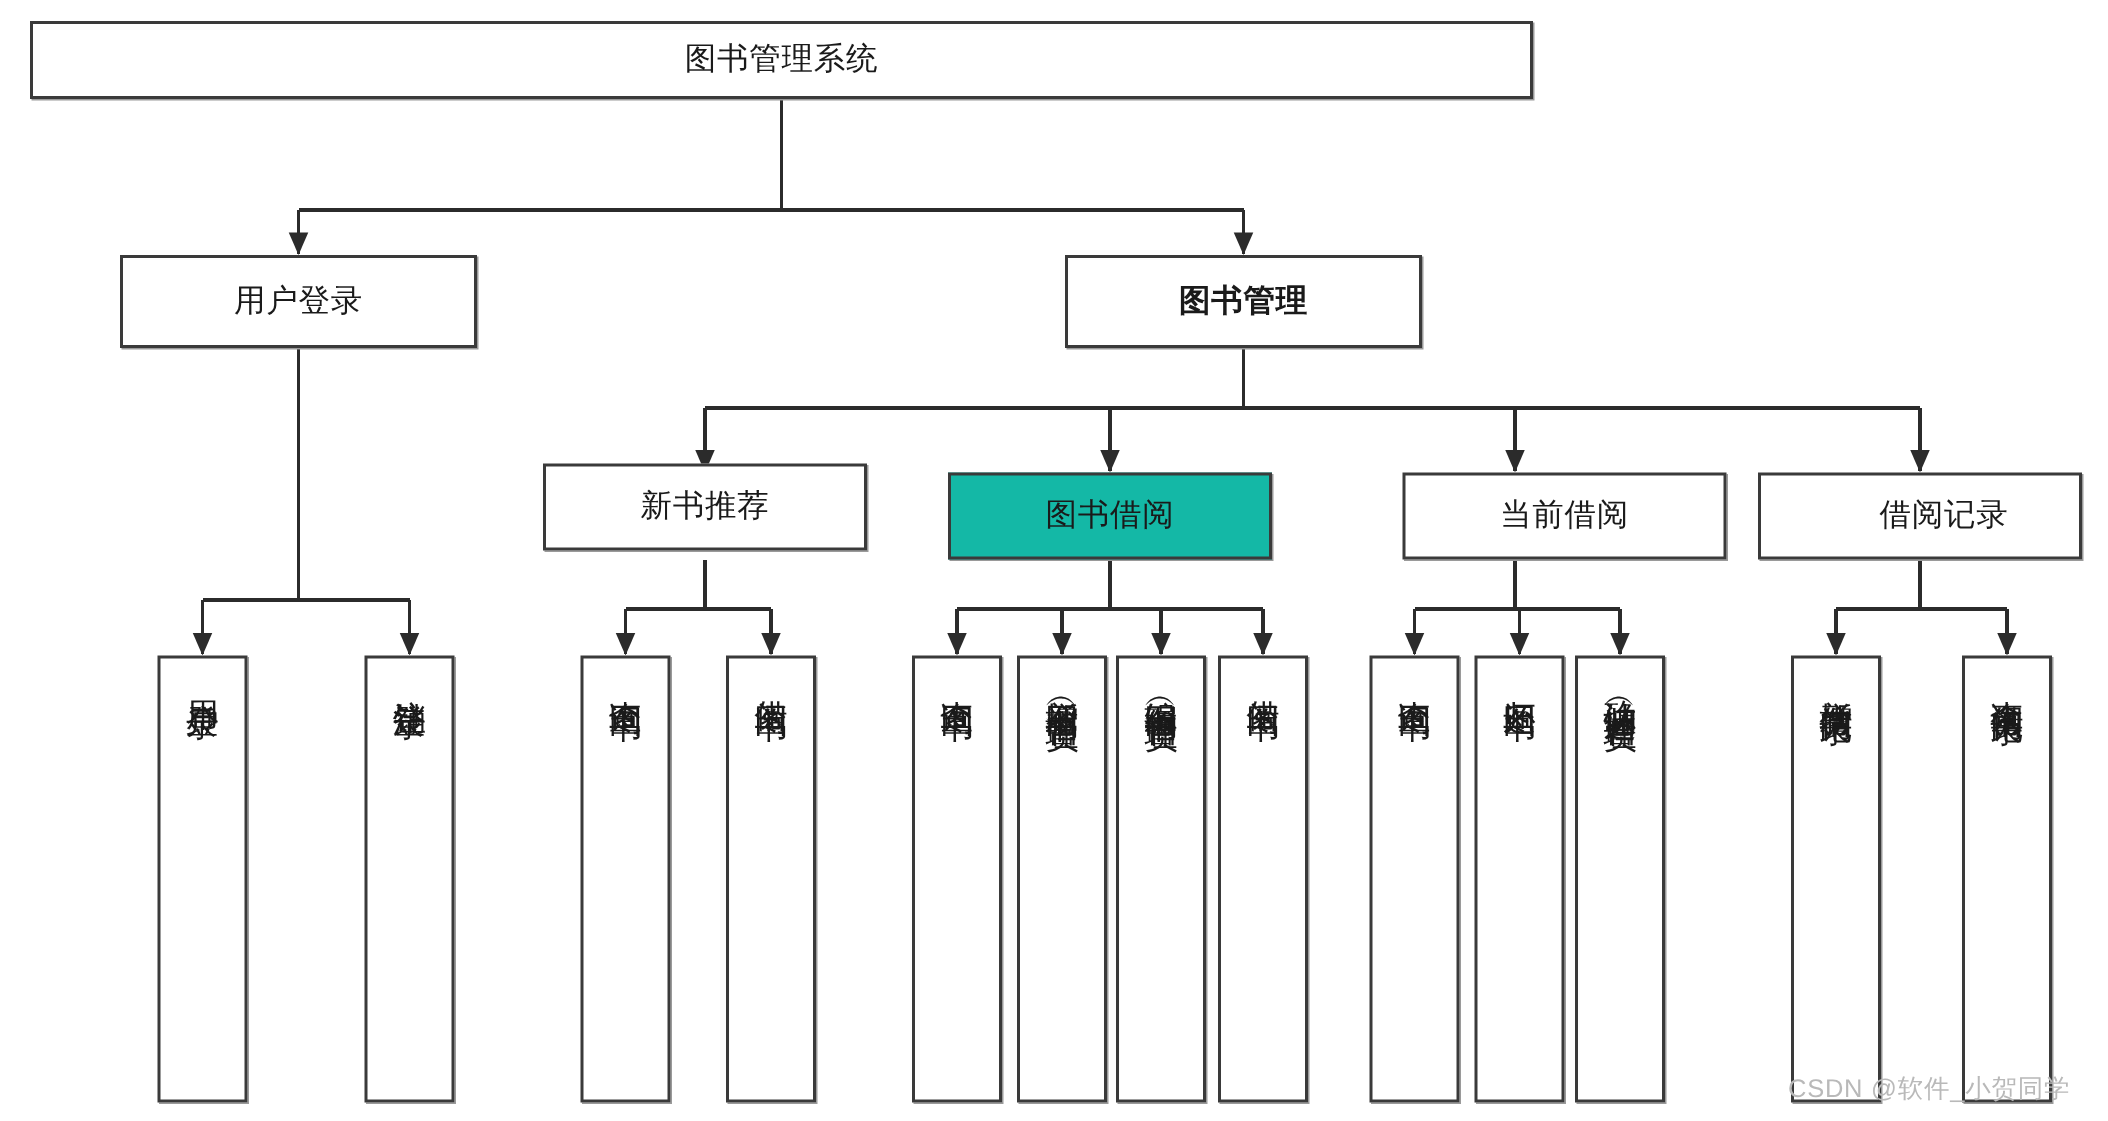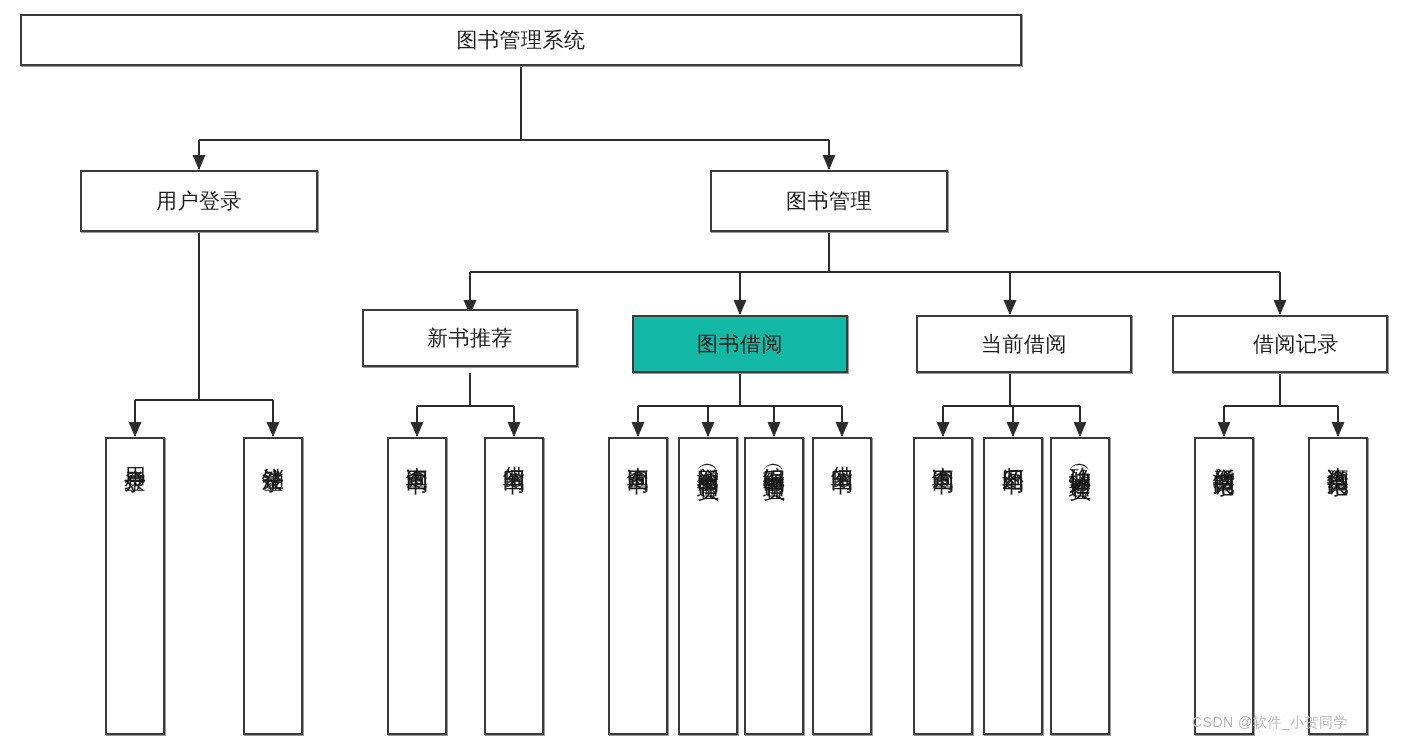--- a/index.html
+++ b/index.html
@@ -38,21 +38,21 @@
   .node.vert .label{
     writing-mode:vertical-rl;
     text-orientation:upright;
     font-size:22px;
     letter-spacing:2px;
     line-height:1;
     white-space:nowrap;
   }
   .watermark{
     position:absolute;
-    font-size:14px;
+    font-size:17px;
     color:#b9b9b9;
     white-space:nowrap;
     letter-spacing:0.5px;
     pointer-events:none;
   }
 </style>
 </head>
 <body>
 
 <div id="stage">
@@ -110,30 +110,30 @@
       <line x1="1338" y1="406" x2="1338" y2="436" stroke="#2b2b2b" stroke-width="2.4" shape-rendering="crispEdges"></line>
       <path d="M 1331.5 422 L 1344.5 422 L 1338 437 Z" fill="#2b2b2b"></path>
     </svg>
   <div id="nodes">
       <div class="node horiz" style="left: 20px; top: 14px; width: 1002px; height: 52px; border-color: rgb(58, 58, 58); background: rgb(255, 255, 255);">
         <span class="label">图书管理系统</span>
       </div>
       <div class="node horiz" style="left: 80px; top: 170px; width: 238px; height: 62px; border-color: rgb(58, 58, 58); background: rgb(255, 255, 255);">
         <span class="label">用户登录</span>
       </div>
-      <div class="node horiz" style="left: 710px; top: 170px; width: 238px; height: 62px; border-color: rgb(58, 58, 58); background: rgb(255, 255, 255);">
+      <div class="node horiz" style="left: 710px; top: 170px; width: 238px; height: 62px; border-color: rgb(58, 58, 58); background: rgb(255, 255, 255); font-weight: bold;">
         <span class="label">图书管理</span>
       </div>
       <div class="node horiz" style="left: 362px; top: 309px; width: 216px; height: 58px; border-color: rgb(58, 58, 58); background: rgb(255, 255, 255);">
         <span class="label">新书推荐</span>
       </div>
       <div class="node horiz" style="left: 632px; top: 315px; width: 216px; height: 58px; border-color: rgb(58, 58, 58); background: #14b8a6;">
         <span class="label">图书借阅</span>
       </div>
-      <div class="node horiz" style="left: 916px; top: 315px; width: 216px; height: 58px; border-color: rgb(58, 58, 58); background: rgb(255, 255, 255);">
+      <div class="node horiz" style="left: 935px; top: 315px; width: 216px; height: 58px; border-color: rgb(58, 58, 58); background: rgb(255, 255, 255);">
         <span class="label">当前借阅</span>
       </div>
       <div class="node horiz" style="left: 1172px; top: 315px; width: 216px; height: 58px; border-color: rgb(58, 58, 58); background: rgb(255, 255, 255); padding-left: 32px;">
         <span class="label">借阅记录</span>
       </div>
       <div class="node vert" style="left: 105px; top: 437px; width: 60px; height: 298px; border-color: rgb(58, 58, 58); background: rgb(255, 255, 255);">
         <span class="label">用户登录</span>
       </div>
       <div class="node vert" style="left: 243px; top: 437px; width: 60px; height: 298px; border-color: rgb(58, 58, 58); background: rgb(255, 255, 255);">
         <span class="label">注销登录</span>

